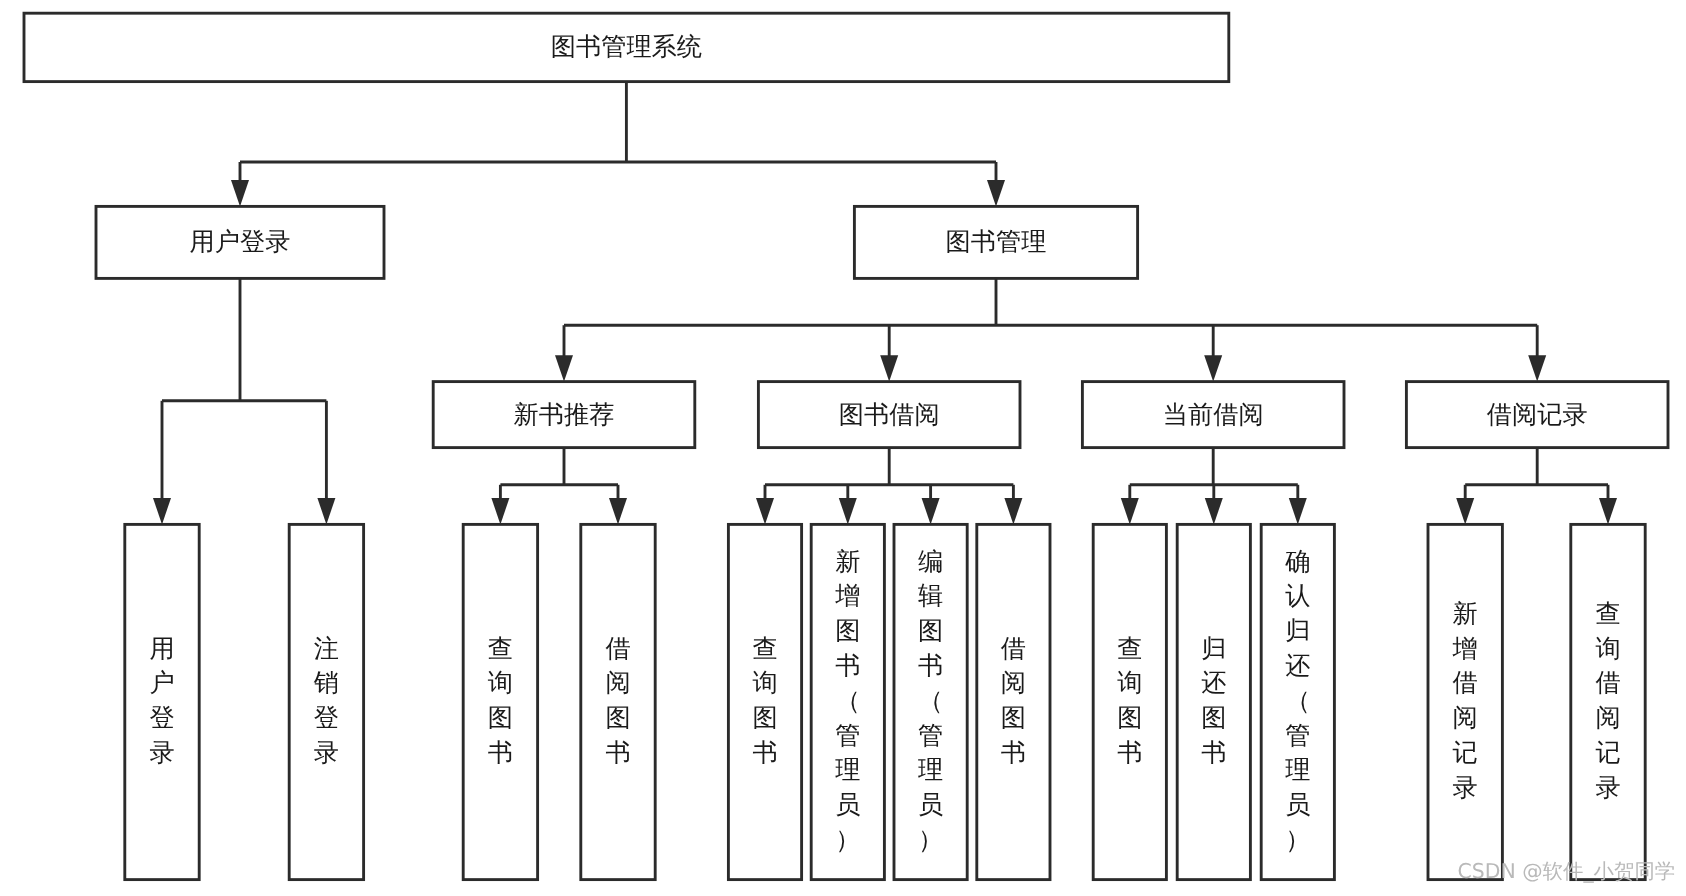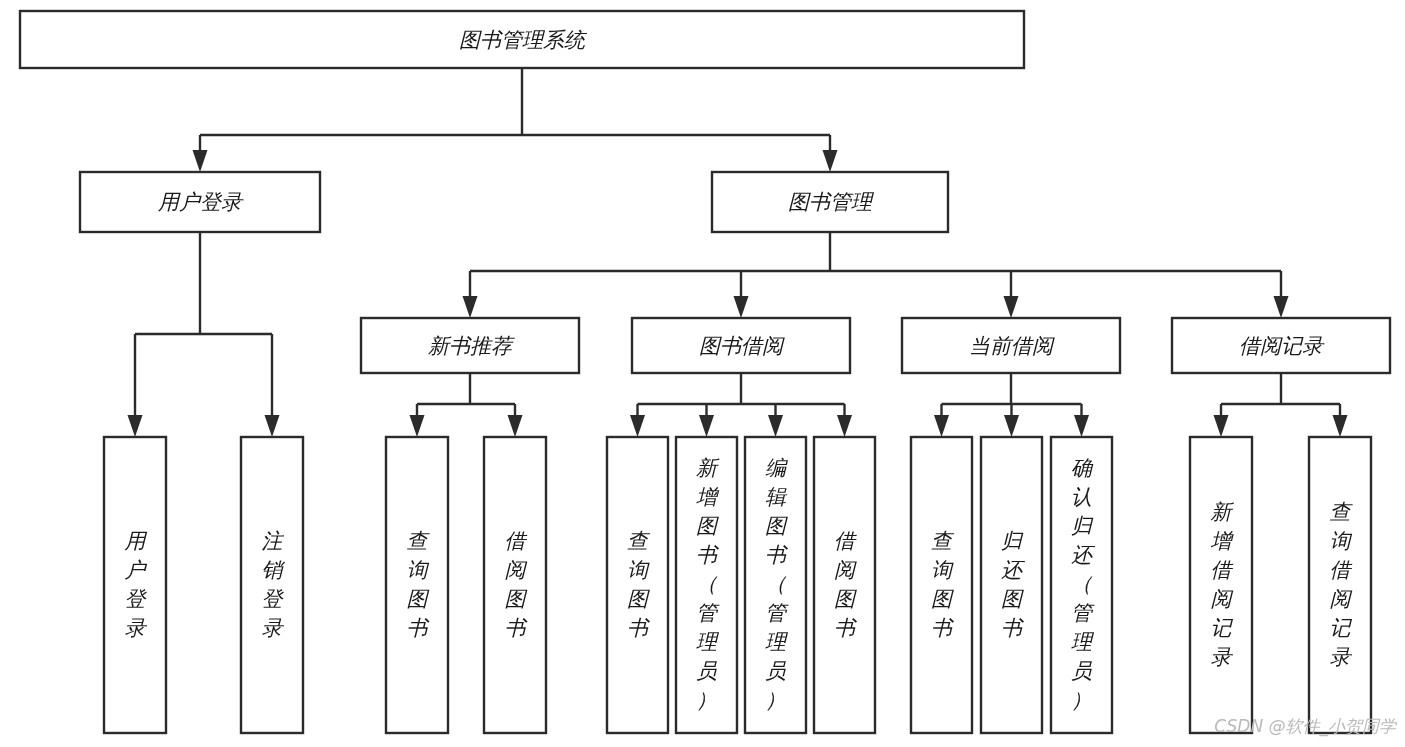--- a/index.html
+++ b/index.html
@@ -14,21 +14,20 @@
     position: relative;
     overflow: hidden;
     font-family: "DejaVu Sans", "Liberation Sans", sans-serif;
   }
   #diagram-root {
     position: absolute;
     left: 0;
     top: 0;
     width: 1405px;
     height: 747px;
-    font-style: italic;
   }
   svg.diagram-canvas {
     display: block;
     width: 1405px;
     height: 747px;
   }
   .node-box {
     fill: #ffffff;
     stroke: #2b2b2b;
     stroke-width: 2.4;

